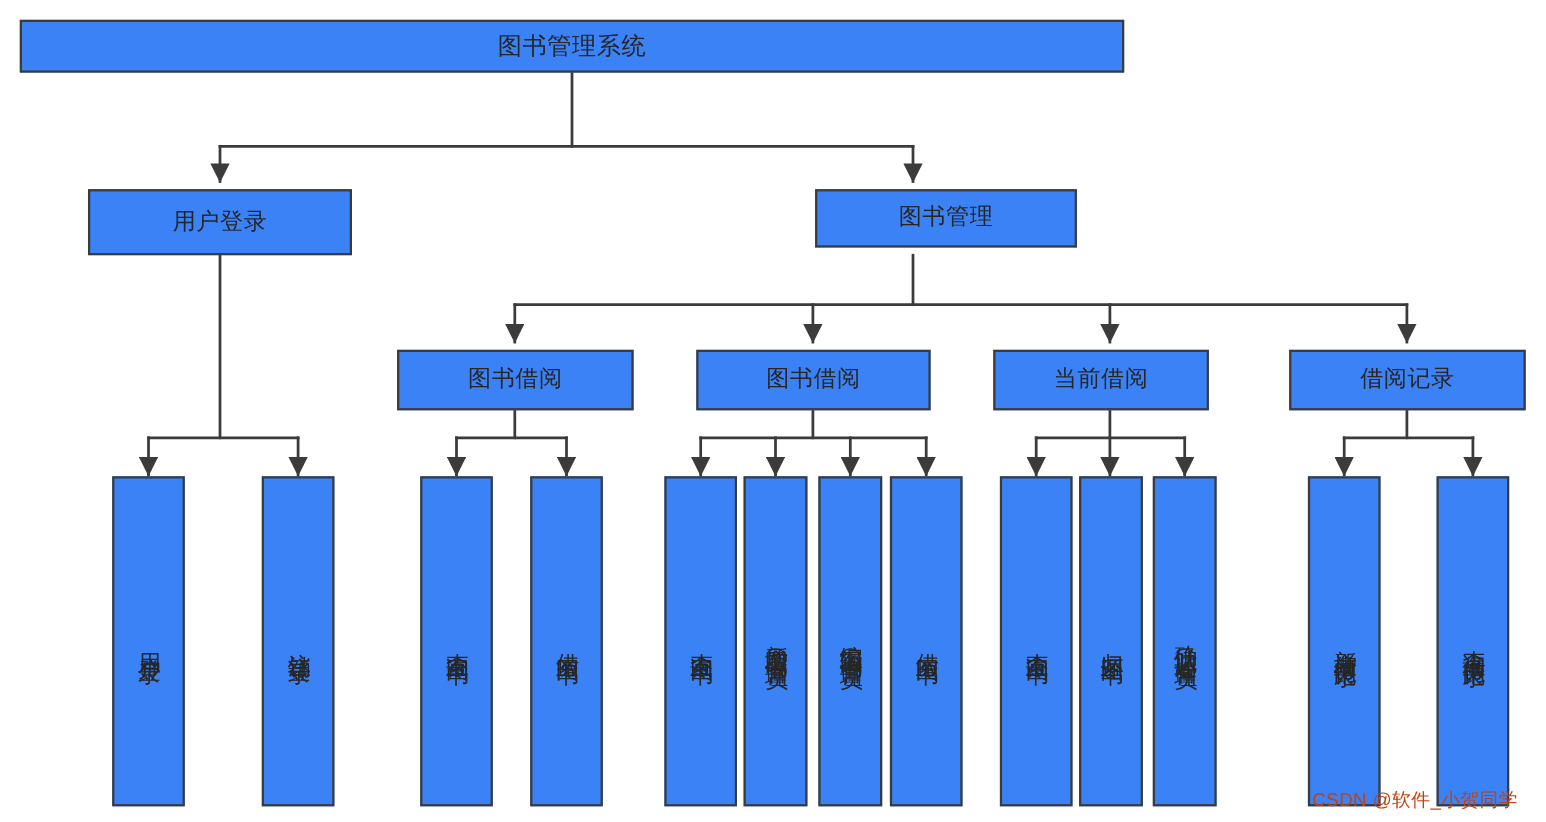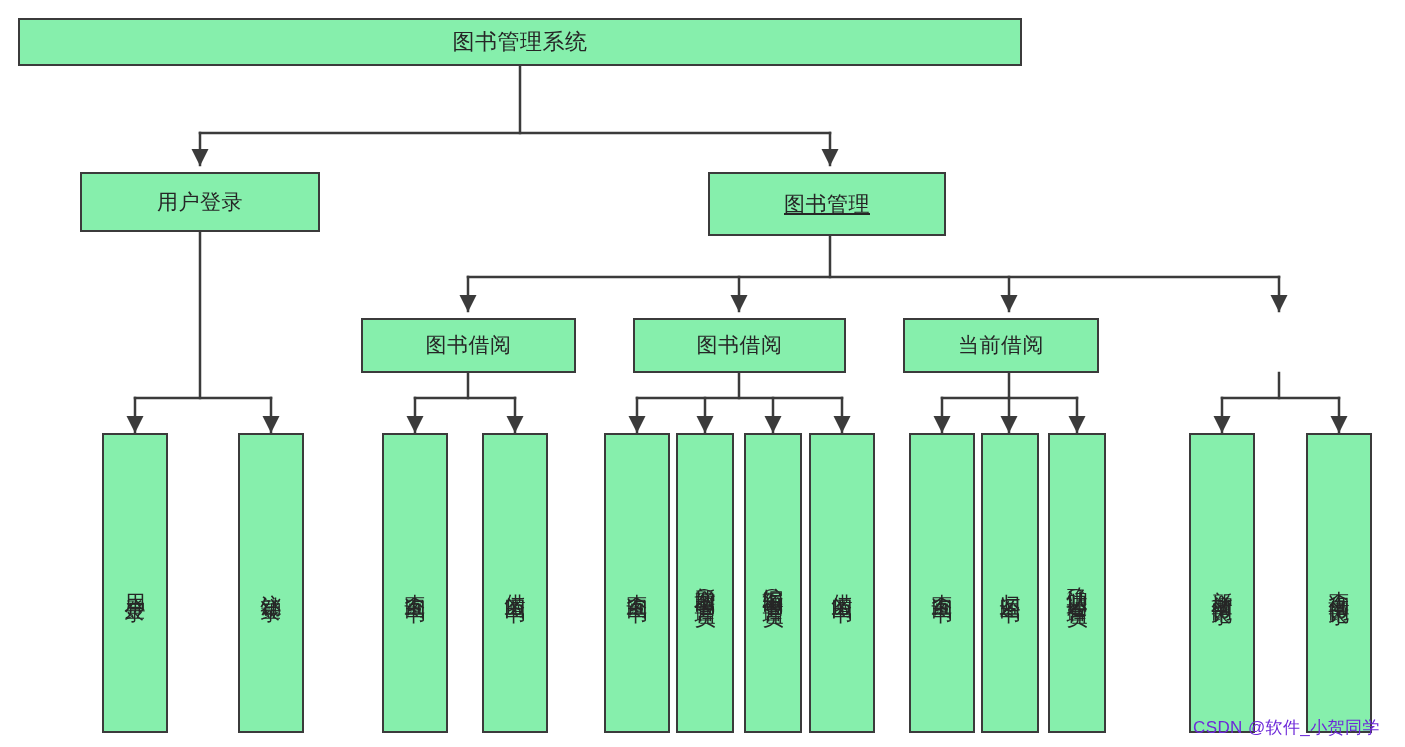--- a/index.html
+++ b/index.html
@@ -22,21 +22,21 @@
     position: absolute;
     left: 0;
     top: 0;
     width: 1405px;
     height: 747px;
     pointer-events: none;
   }
   .node {
     position: absolute;
     box-sizing: border-box;
-    background: #86efac;
+    background: #3b82f6;
     border: 2.5px solid #3b3b3b;
     display: flex;
     align-items: center;
     justify-content: center;
     color: #262626;
     z-index: 2;
   }
   .node-label {
     display: block;
     text-align: center;
@@ -63,21 +63,21 @@
     text-orientation: upright;
     font-size: 21px;
     line-height: 1.05;
     letter-spacing: 3px;
     white-space: nowrap;
     max-height: 100%;
   }
   .watermark {
     position: absolute;
     font-size: 17px;
-    color: #6d28d9;
+    color: #c2410c;
     white-space: nowrap;
     z-index: 5;
     letter-spacing: 0.4px;
   }
 </style>
 </head>
 <body>
 
 <div id="canvas">
 
@@ -133,36 +133,39 @@
   </svg>
 
   <div class="node horiz root" style="left:18px; top:18px; width:1004px; height:48px;">
     <span class="node-label">图书管理系统</span>
   </div>
 
   <div class="node horiz" style="left:80px; top:172px; width:240px; height:60px;">
     <span class="node-label">用户登录</span>
   </div>
 
-  <div class="node horiz" style="left:708px; top:172px; width:238px; height:64px;text-decoration:underline;">
+  <div class="node horiz" style="left:741px; top:172px; width:238px; height:53px;">
     <span class="node-label">图书管理</span>
   </div>
 
   <div class="node horiz" style="left:361px; top:318px; width:215px; height:55px;">
     <span class="node-label">图书借阅</span>
   </div>
 
   <div class="node horiz" style="left:633px; top:318px; width:213px; height:55px;">
     <span class="node-label">图书借阅</span>
   </div>
 
   <div class="node horiz" style="left:903px; top:318px; width:196px; height:55px;">
     <span class="node-label">当前借阅</span>
   </div>
 
+  <div class="node horiz" style="left:1172px; top:318px; width:215px; height:55px;">
+    <span class="node-label">借阅记录</span>
+  </div>
 
   <div class="node vert" style="left:102px; top:433px; width:66px; height:300px;">
     <span class="node-label">用户登录</span>
   </div>
 
   <div class="node vert" style="left:238px; top:433px; width:66px; height:300px;">
     <span class="node-label">注销登录</span>
   </div>
 
   <div class="node vert" style="left:382px; top:433px; width:66px; height:300px;">

